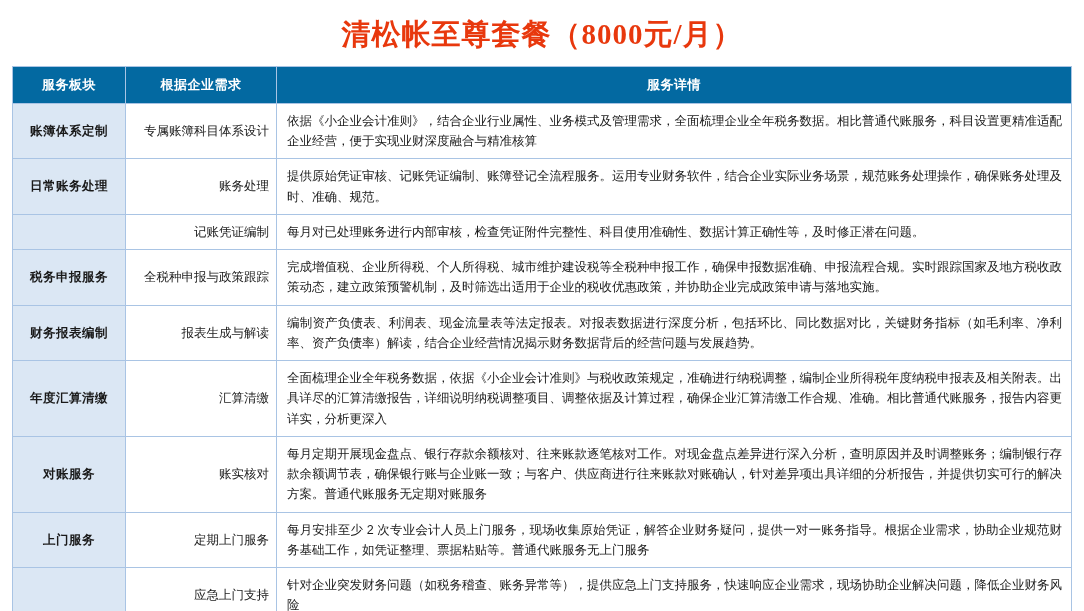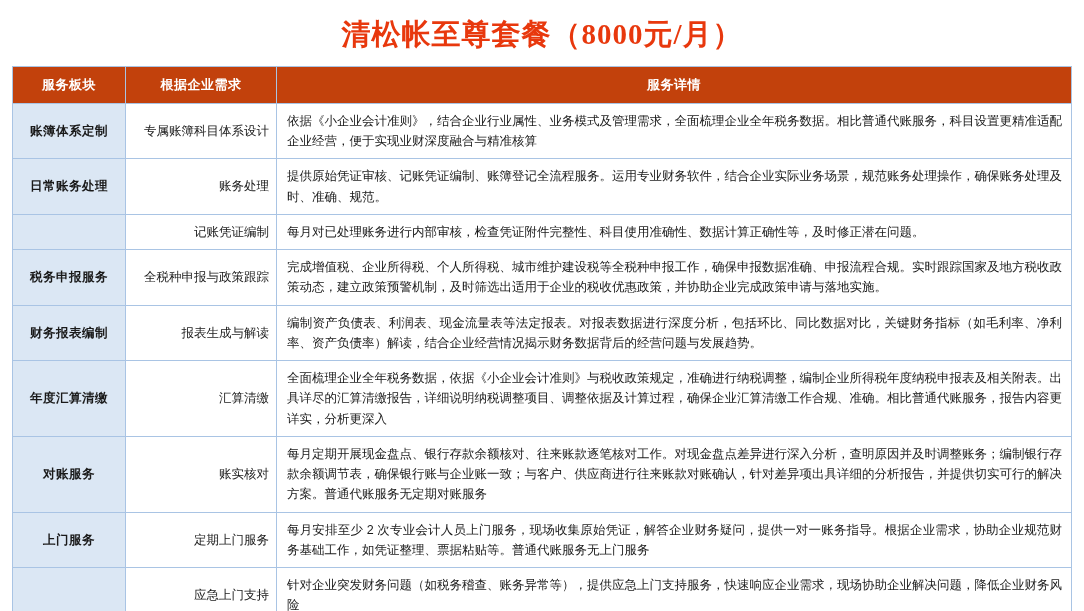--- a/index.html
+++ b/index.html
@@ -36,21 +36,21 @@
     table-layout: fixed;
     width: 1059px;
     margin: 0 auto;
     border: 1px solid #a9c4e4;
   }
   table.svc col.c1 { width: 113px; }
   table.svc col.c2 { width: 151px; }
   table.svc col.c3 { width: 795px; }
 
   table.svc thead th {
-    background: #c2410c;
+    background: #0369a1;
     color: #ffffff;
     font-size: 13px;
     font-weight: bold;
     text-align: center;
     padding: 9px 4px;
     border: 1px solid #a9c4e4;
     letter-spacing: 0.5px;
   }
   table.svc td {
     border: 1px solid #a9c4e4;

